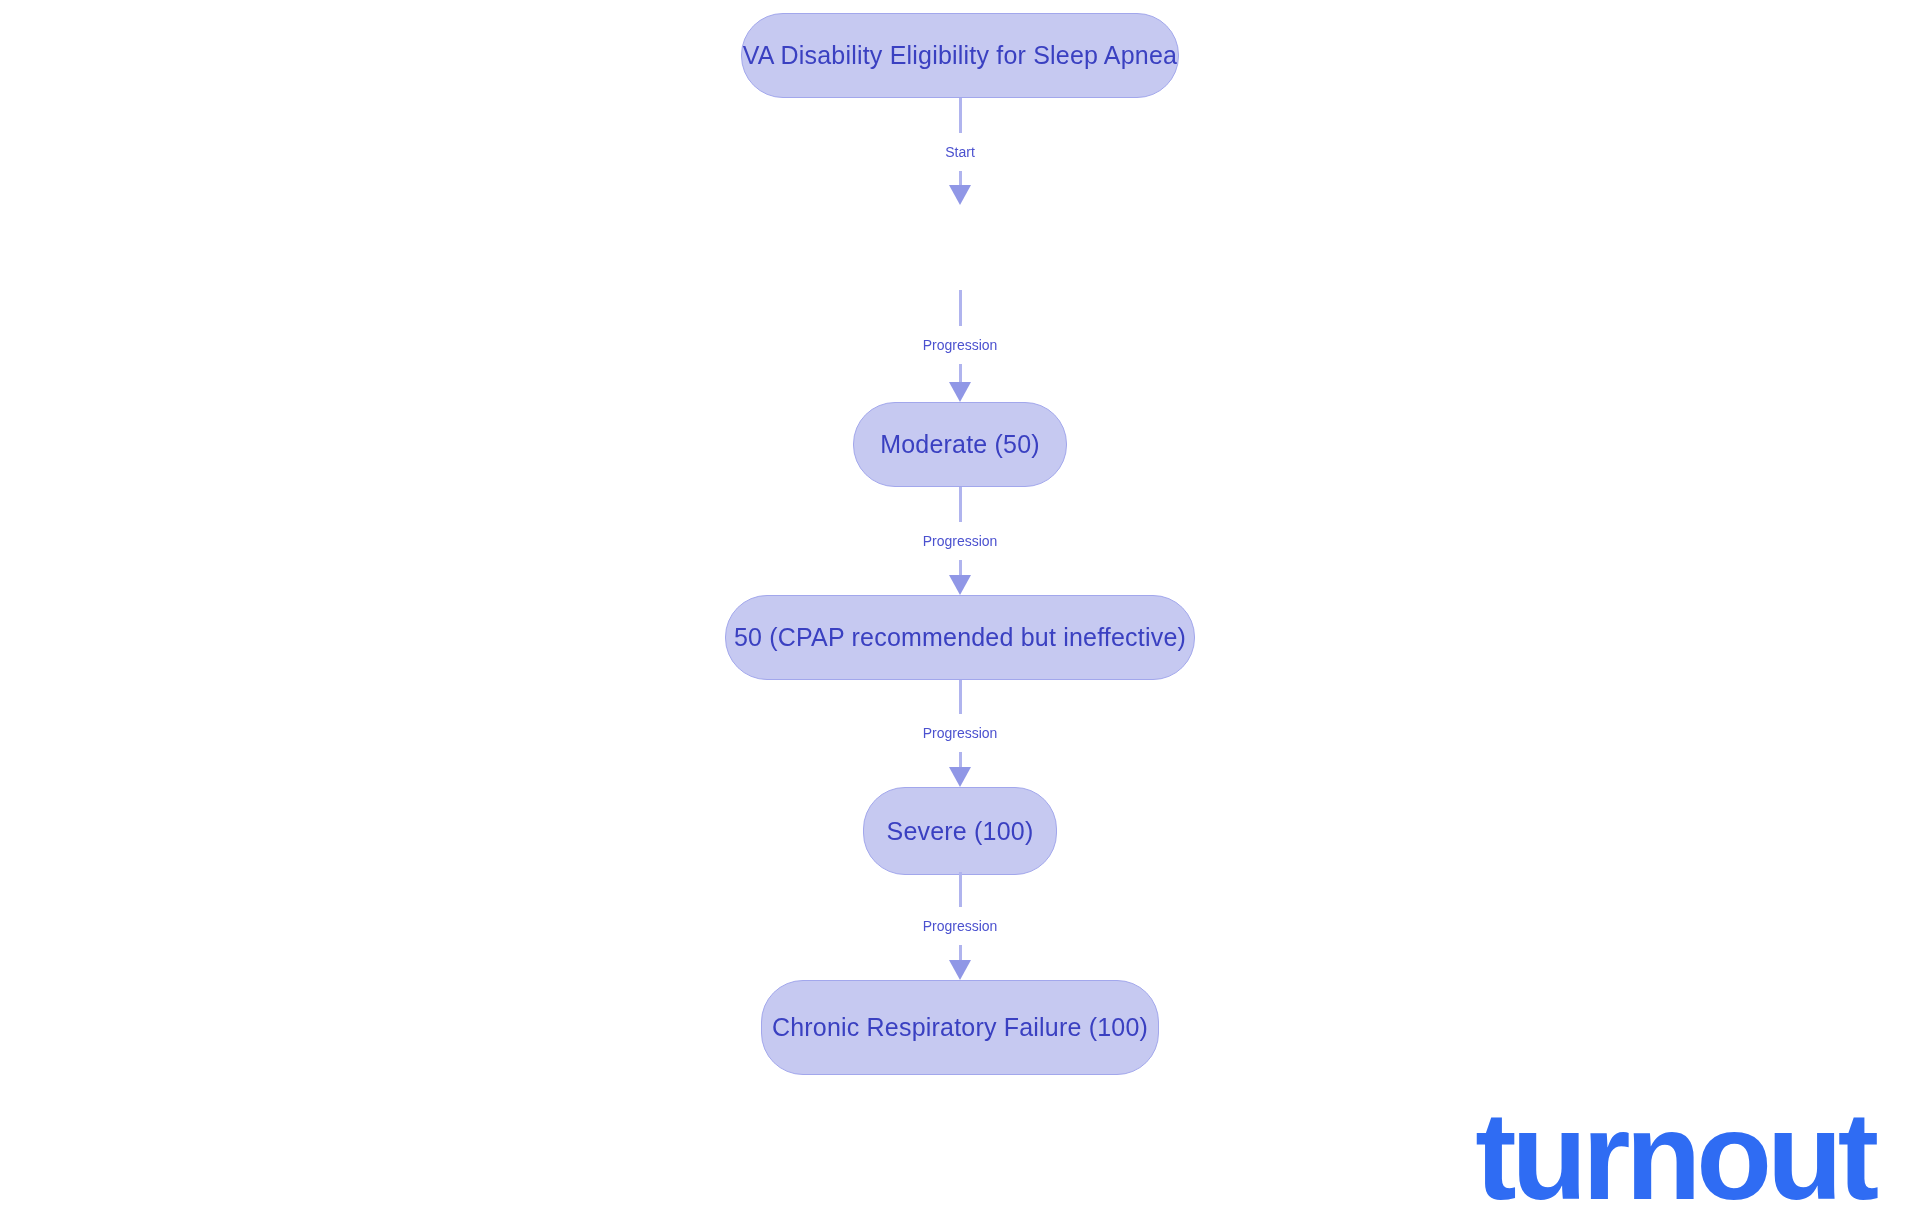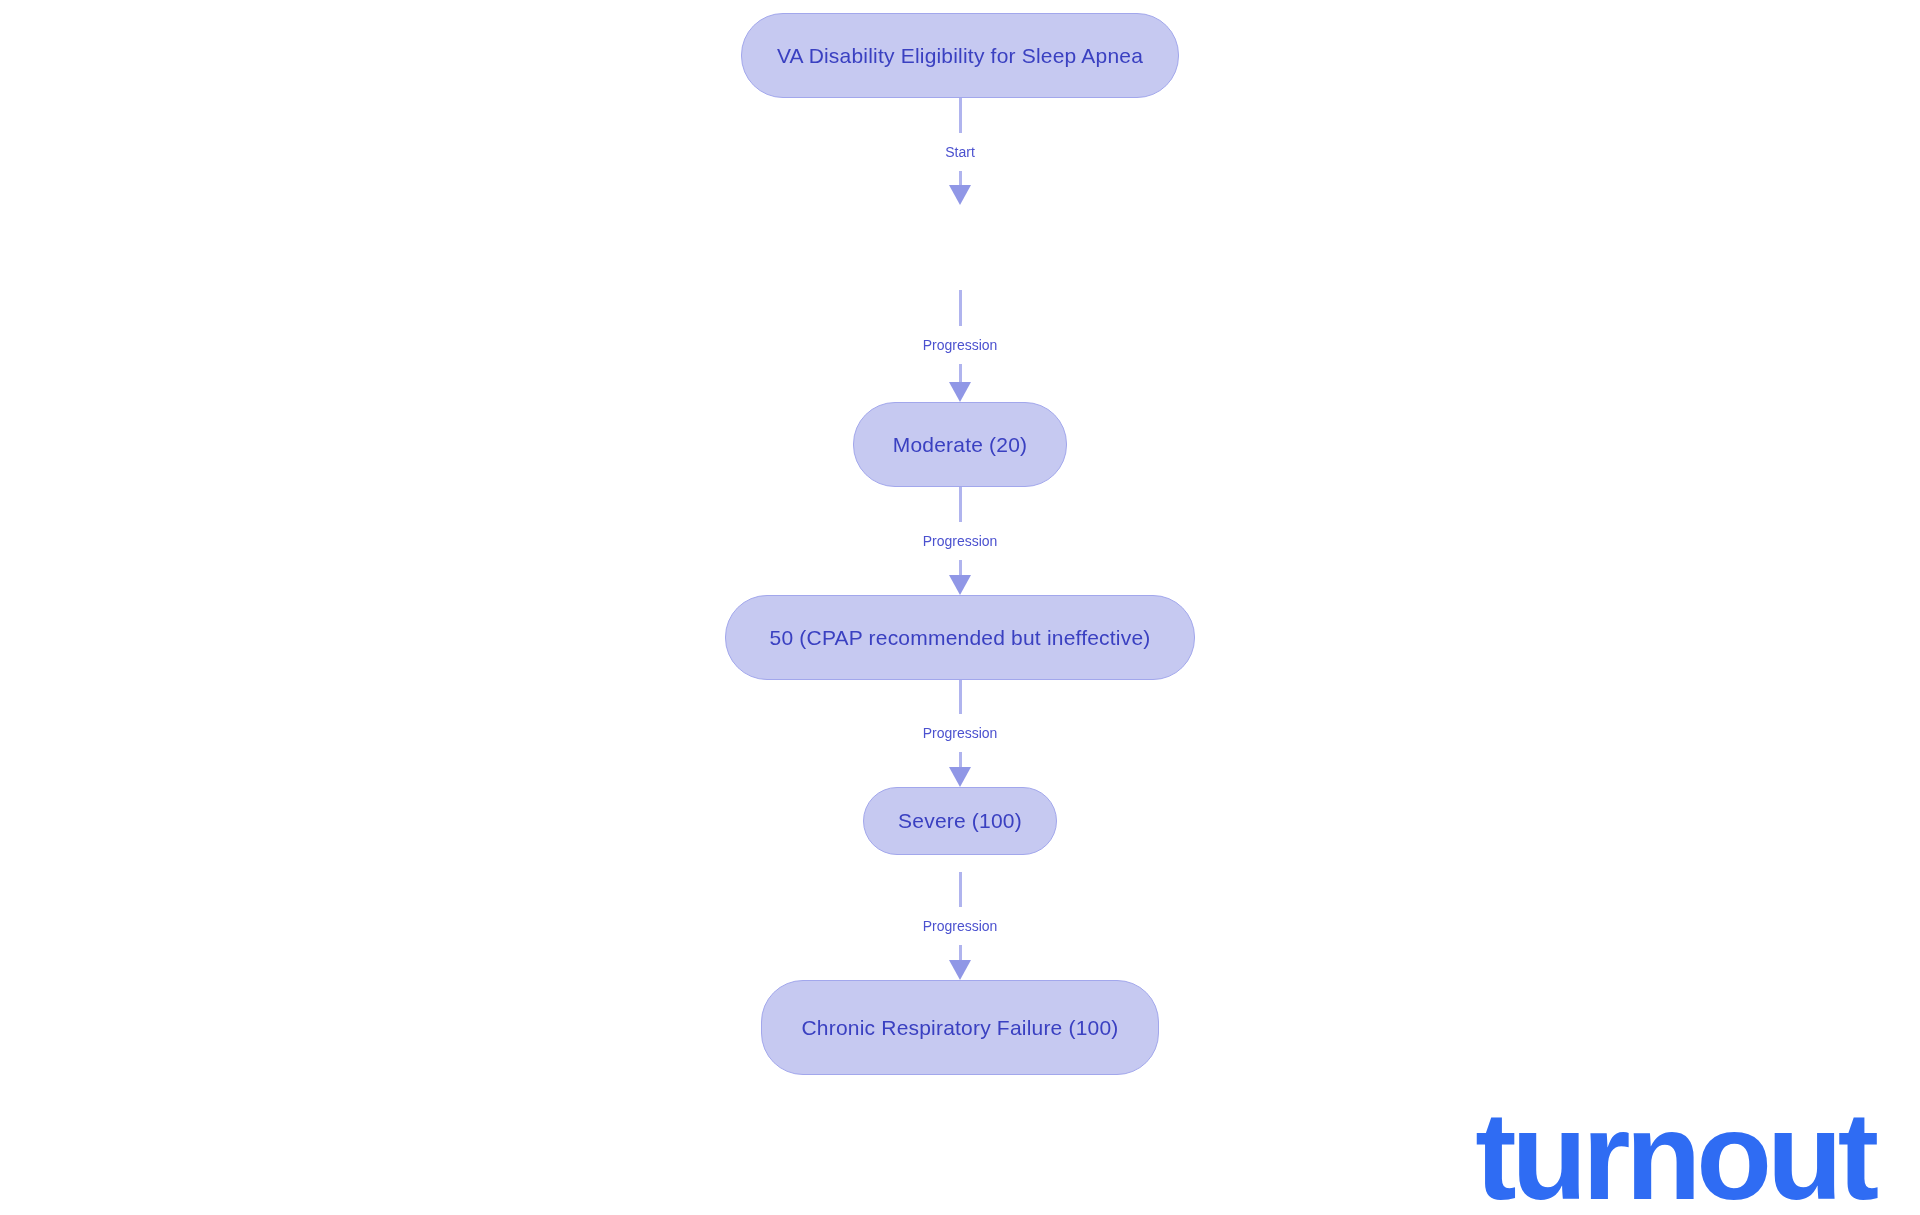--- a/index.html
+++ b/index.html
@@ -19,30 +19,30 @@
   .node {
     position: absolute;
     box-sizing: border-box;
     display: flex;
     align-items: center;
     justify-content: center;
     background: #c6c9f1;
     border: 1.6px solid #a2a7ec;
     border-radius: 42px;
     color: #3a40c1;
-    font-size: 21px;
+    font-size: 25px;
     letter-spacing: 0.2px;
     white-space: nowrap;
     text-align: center;
   }
   .n0 { left: 741px; top: 13px;  width: 438px; height: 85px; }
   .n1 { left: 890px; top: 205px; width: 140px; height: 85px; }
   .n2 { left: 853px; top: 402px; width: 214px; height: 85px; }
   .n3 { left: 725px; top: 595px; width: 470px; height: 85px; }
-  .n4 { left: 863px; top: 787px; width: 194px; height: 68px; }
+  .n4 { left: 863px; top: 787px; width: 194px; height: 88px; }
   .n5 { left: 761px; top: 980px; width: 398px; height: 95px; }
 
   
   .edge-line {
     position: absolute;
     left: 959px;
     width: 2.5px;
     background: #b0b4ee;
   }
   .e0 { top: 98px;  height: 89px; }
@@ -96,21 +96,21 @@
     letter-spacing: -5px;
     line-height: 1;
   }
 </style>
 </head>
 <body>
 
 <div class="canvas">
 
   <div class="node n0">VA Disability Eligibility for Sleep Apnea</div>
-  <div class="node n2">Moderate (20)</div>
+  <div class="node n2">Moderate (50)</div>
   <div class="node n3">50 (CPAP recommended but ineffective)</div>
   <div class="node n4">Severe (100)</div>
   <div class="node n5">Chronic Respiratory Failure (100)</div>
 
   <div class="edge-line e0"></div>
   <div class="arrowhead a0"></div>
   <span class="edge-label l0">Start</span>
 
   <div class="edge-line e1"></div>
   <div class="arrowhead a1"></div>

